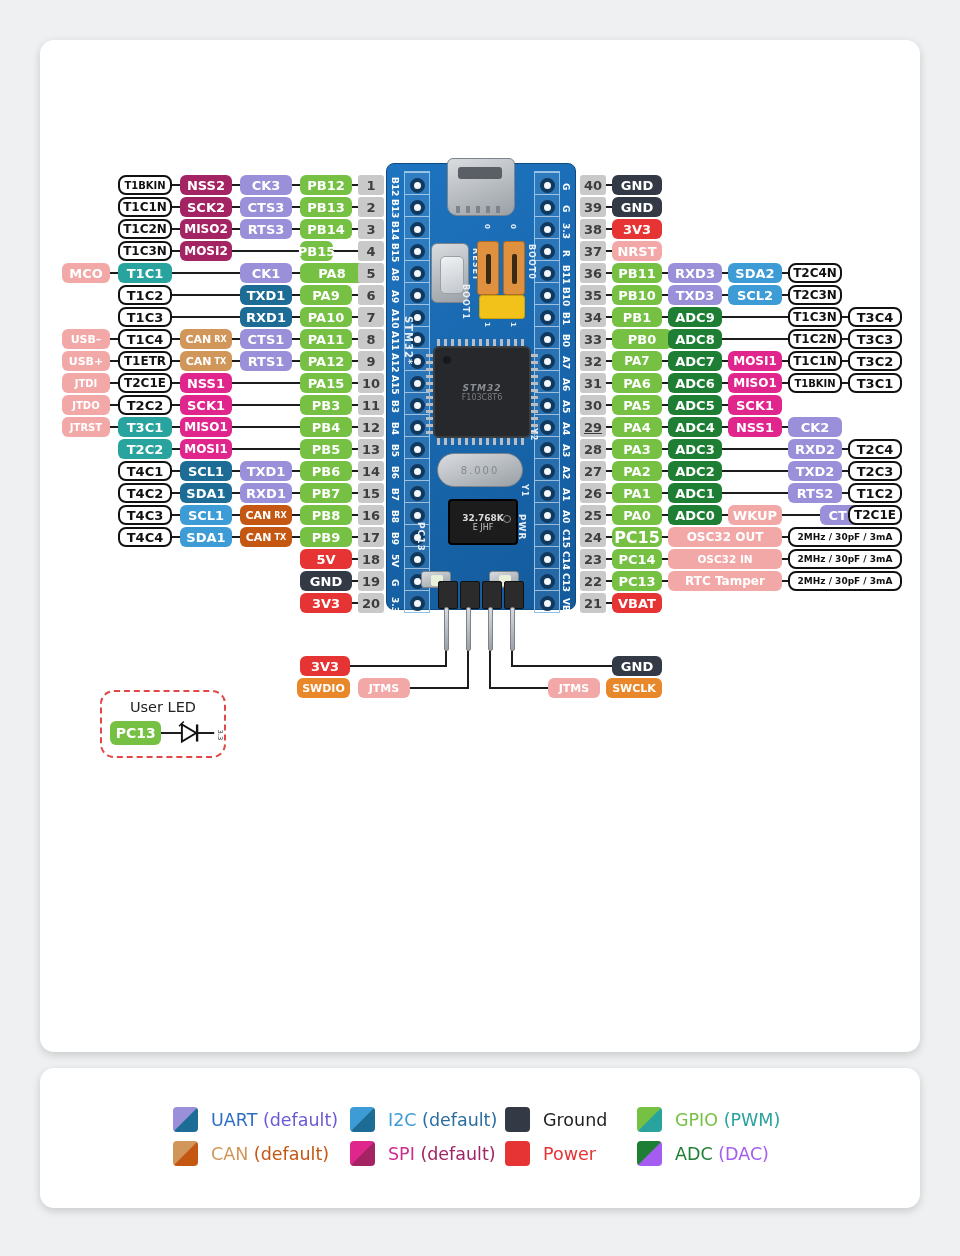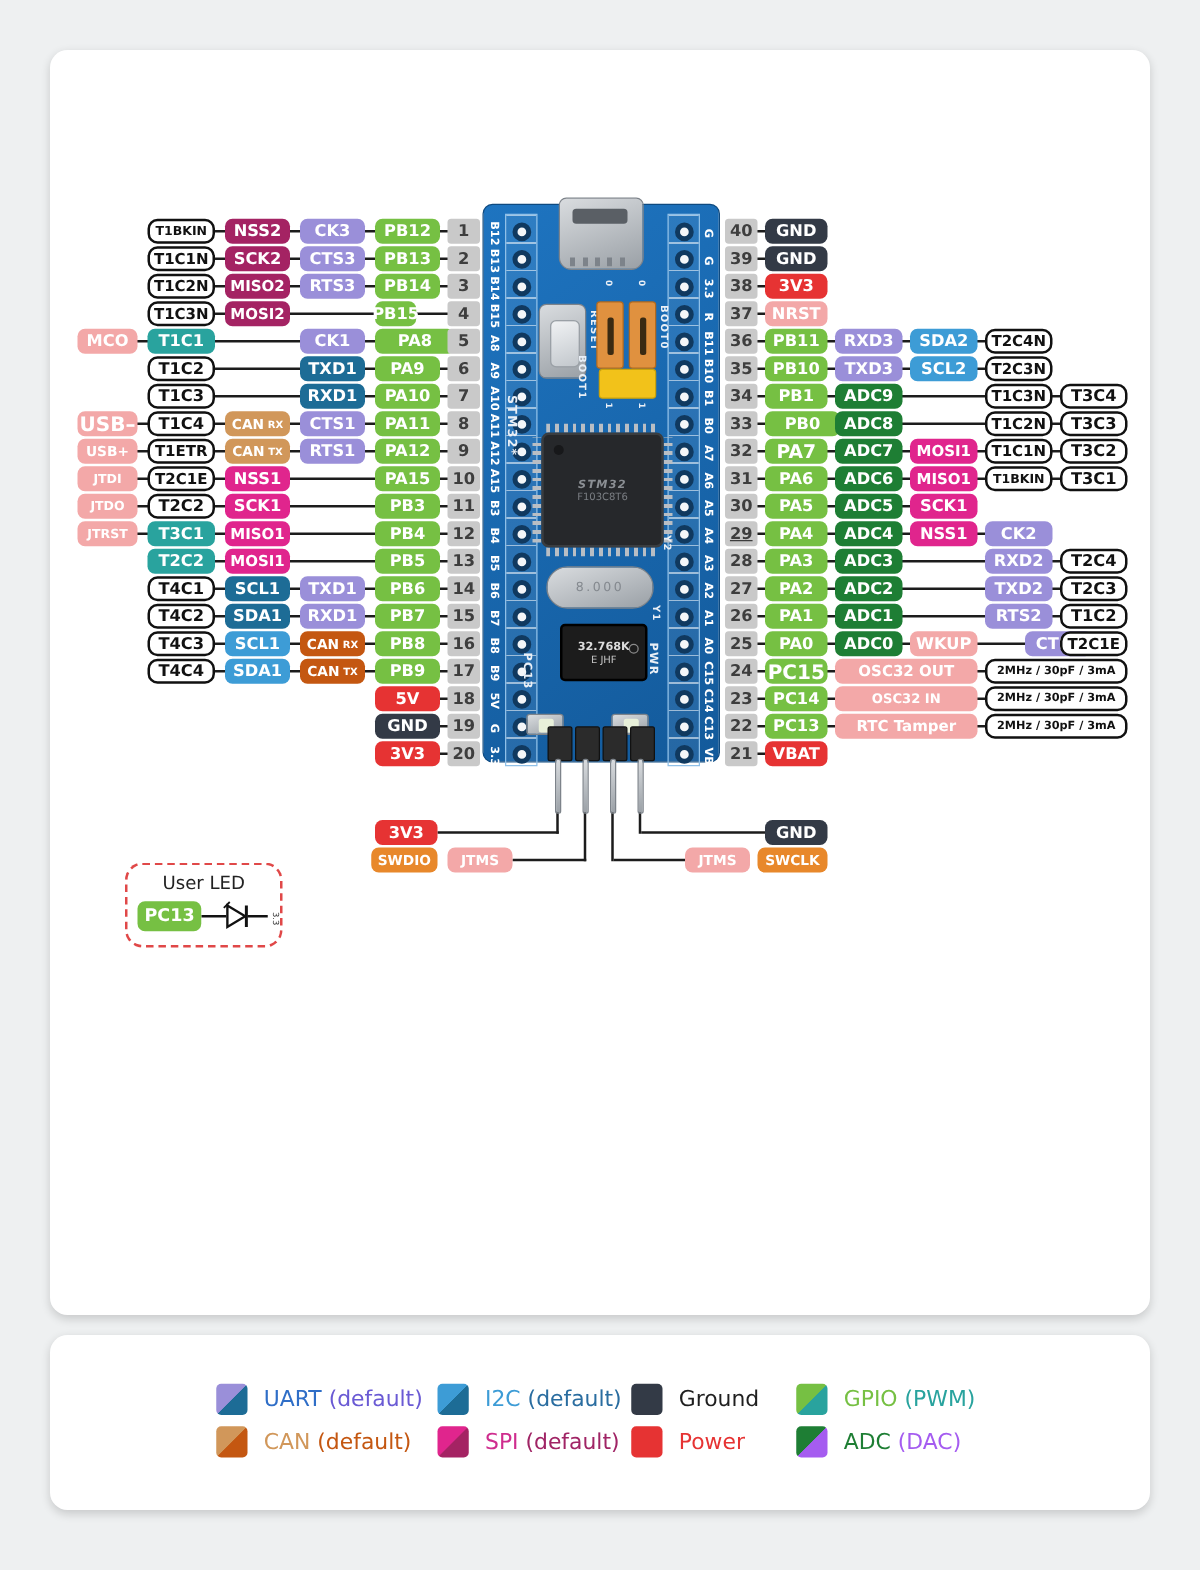--- a/index.html
+++ b/index.html
@@ -302,21 +302,21 @@
       <div class="chip s-timer" style="left: 118px; width: 54px; top: 285px; font-size: 13px;">T1C2</div>
       <div class="chip s-dblue" style="left: 240px; width: 52px; top: 285px; font-size: 13px;">TXD1</div>
       <div class="chip s-gpio" style="left: 300px; width: 52px; top: 285px; font-size: 13px;">PA9</div>
       <div class="chip s-num" style="left: 358px; width: 26px; top: 285px; font-size: 13px;">6</div>
       <div class="wire" style="left: 145px; top: 316px; width: 226px;"></div>
       <div class="chip s-timer" style="left: 118px; width: 54px; top: 307px; font-size: 13px;">T1C3</div>
       <div class="chip s-dblue" style="left: 240px; width: 52px; top: 307px; font-size: 13px;">RXD1</div>
       <div class="chip s-gpio" style="left: 300px; width: 52px; top: 307px; font-size: 13px;">PA10</div>
       <div class="chip s-num" style="left: 358px; width: 26px; top: 307px; font-size: 13px;">7</div>
       <div class="wire" style="left: 86px; top: 338px; width: 285px;"></div>
-      <div class="chip s-misc" style="left: 62px; width: 48px; top: 329px; font-size: 16px;">USB–</div>
+      <div class="chip s-misc" style="left: 62px; width: 48px; top: 329px; font-size: 11px;">USB–</div>
       <div class="chip s-timer" style="left: 118px; width: 54px; top: 329px; font-size: 13px;">T1C4</div>
       <div class="chip s-can" style="left: 180px; width: 52px; top: 329px; font-size: 10.5px;">
         <span style="font-size: 11px;">CAN</span>
         <span style="font-size: 8px; margin-left: 3px;">RX</span>
       </div>
       <div class="chip s-uart" style="left: 240px; width: 52px; top: 329px; font-size: 13px;">CTS1</div>
       <div class="chip s-gpio" style="left: 300px; width: 52px; top: 329px; font-size: 13px;">PA11</div>
       <div class="chip s-num" style="left: 358px; width: 26px; top: 329px; font-size: 13px;">8</div>
       <div class="wire" style="left: 86px; top: 360px; width: 285px;"></div>
       <div class="chip s-misc" style="left: 62px; width: 48px; top: 351px; font-size: 11px;">USB+</div>
@@ -420,21 +420,21 @@
       <div class="chip s-timer" style="left: 788px; width: 54px; top: 307px; font-size: 12px;">T1C3N</div>
       <div class="chip s-timer" style="left: 848px; width: 54px; top: 307px; font-size: 13px;">T3C4</div>
       <div class="chip s-num" style="left: 580px; width: 26px; top: 307px; font-size: 13px;">34</div>
       <div class="wire" style="left: 593px; top: 338px; width: 282px;"></div>
       <div class="chip s-gpio" style="left: 612px; width: 60px; top: 329px; font-size: 13px;">PB0</div>
       <div class="chip s-adc" style="left: 668px; width: 54px; top: 329px; font-size: 13px;">ADC8</div>
       <div class="chip s-timer" style="left: 788px; width: 54px; top: 329px; font-size: 12px;">T1C2N</div>
       <div class="chip s-timer" style="left: 848px; width: 54px; top: 329px; font-size: 13px;">T3C3</div>
       <div class="chip s-num" style="left: 580px; width: 26px; top: 329px; font-size: 13px;">33</div>
       <div class="wire" style="left: 593px; top: 360px; width: 282px;"></div>
-      <div class="chip s-gpio" style="left: 612px; width: 50px; top: 351px; font-size: 15px;">PA7</div>
+      <div class="chip s-gpio" style="left: 612px; width: 50px; top: 351px; font-size: 12px;">PA7</div>
       <div class="chip s-adc" style="left: 668px; width: 54px; top: 351px; font-size: 13px;">ADC7</div>
       <div class="chip s-spi" style="left: 728px; width: 54px; top: 351px; font-size: 12px;">MOSI1</div>
       <div class="chip s-timer" style="left: 788px; width: 54px; top: 351px; font-size: 12px;">T1C1N</div>
       <div class="chip s-timer" style="left: 848px; width: 54px; top: 351px; font-size: 13px;">T3C2</div>
       <div class="chip s-num" style="left: 580px; width: 26px; top: 351px; font-size: 13px;">32</div>
       <div class="wire" style="left: 593px; top: 382px; width: 282px;"></div>
       <div class="chip s-gpio" style="left: 612px; width: 50px; top: 373px; font-size: 13px;">PA6</div>
       <div class="chip s-adc" style="left: 668px; width: 54px; top: 373px; font-size: 13px;">ADC6</div>
       <div class="chip s-spi" style="left: 728px; width: 54px; top: 373px; font-size: 12px;">MISO1</div>
       <div class="chip s-timer" style="left: 788px; width: 54px; top: 373px; font-size: 10px;">T1BKIN</div>

